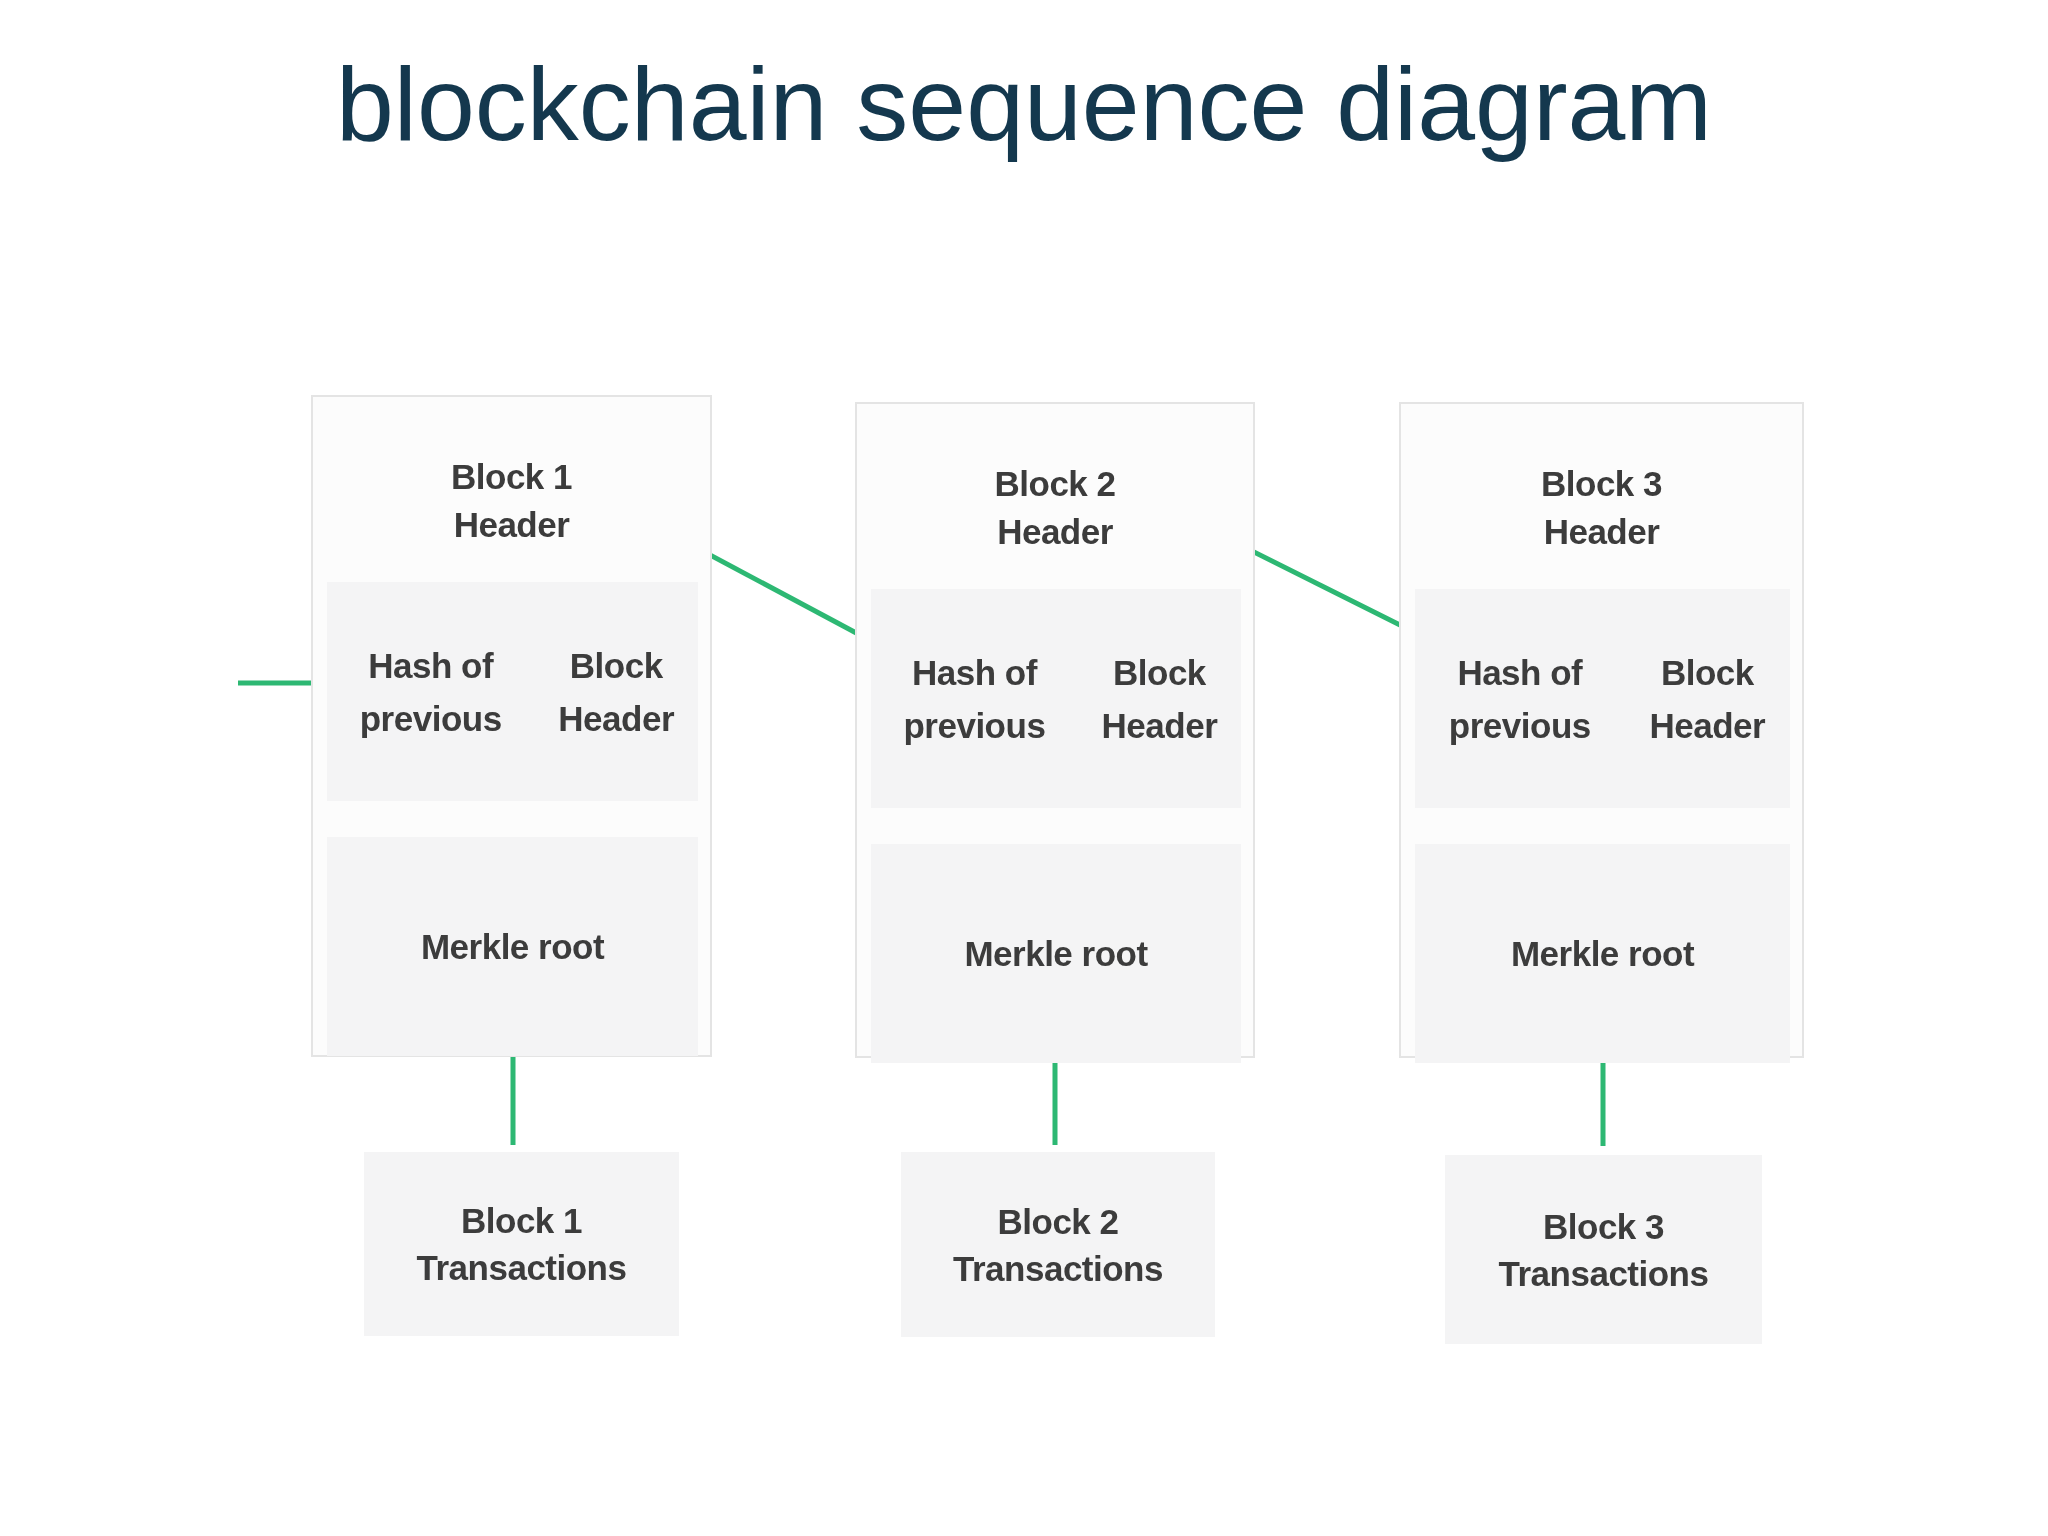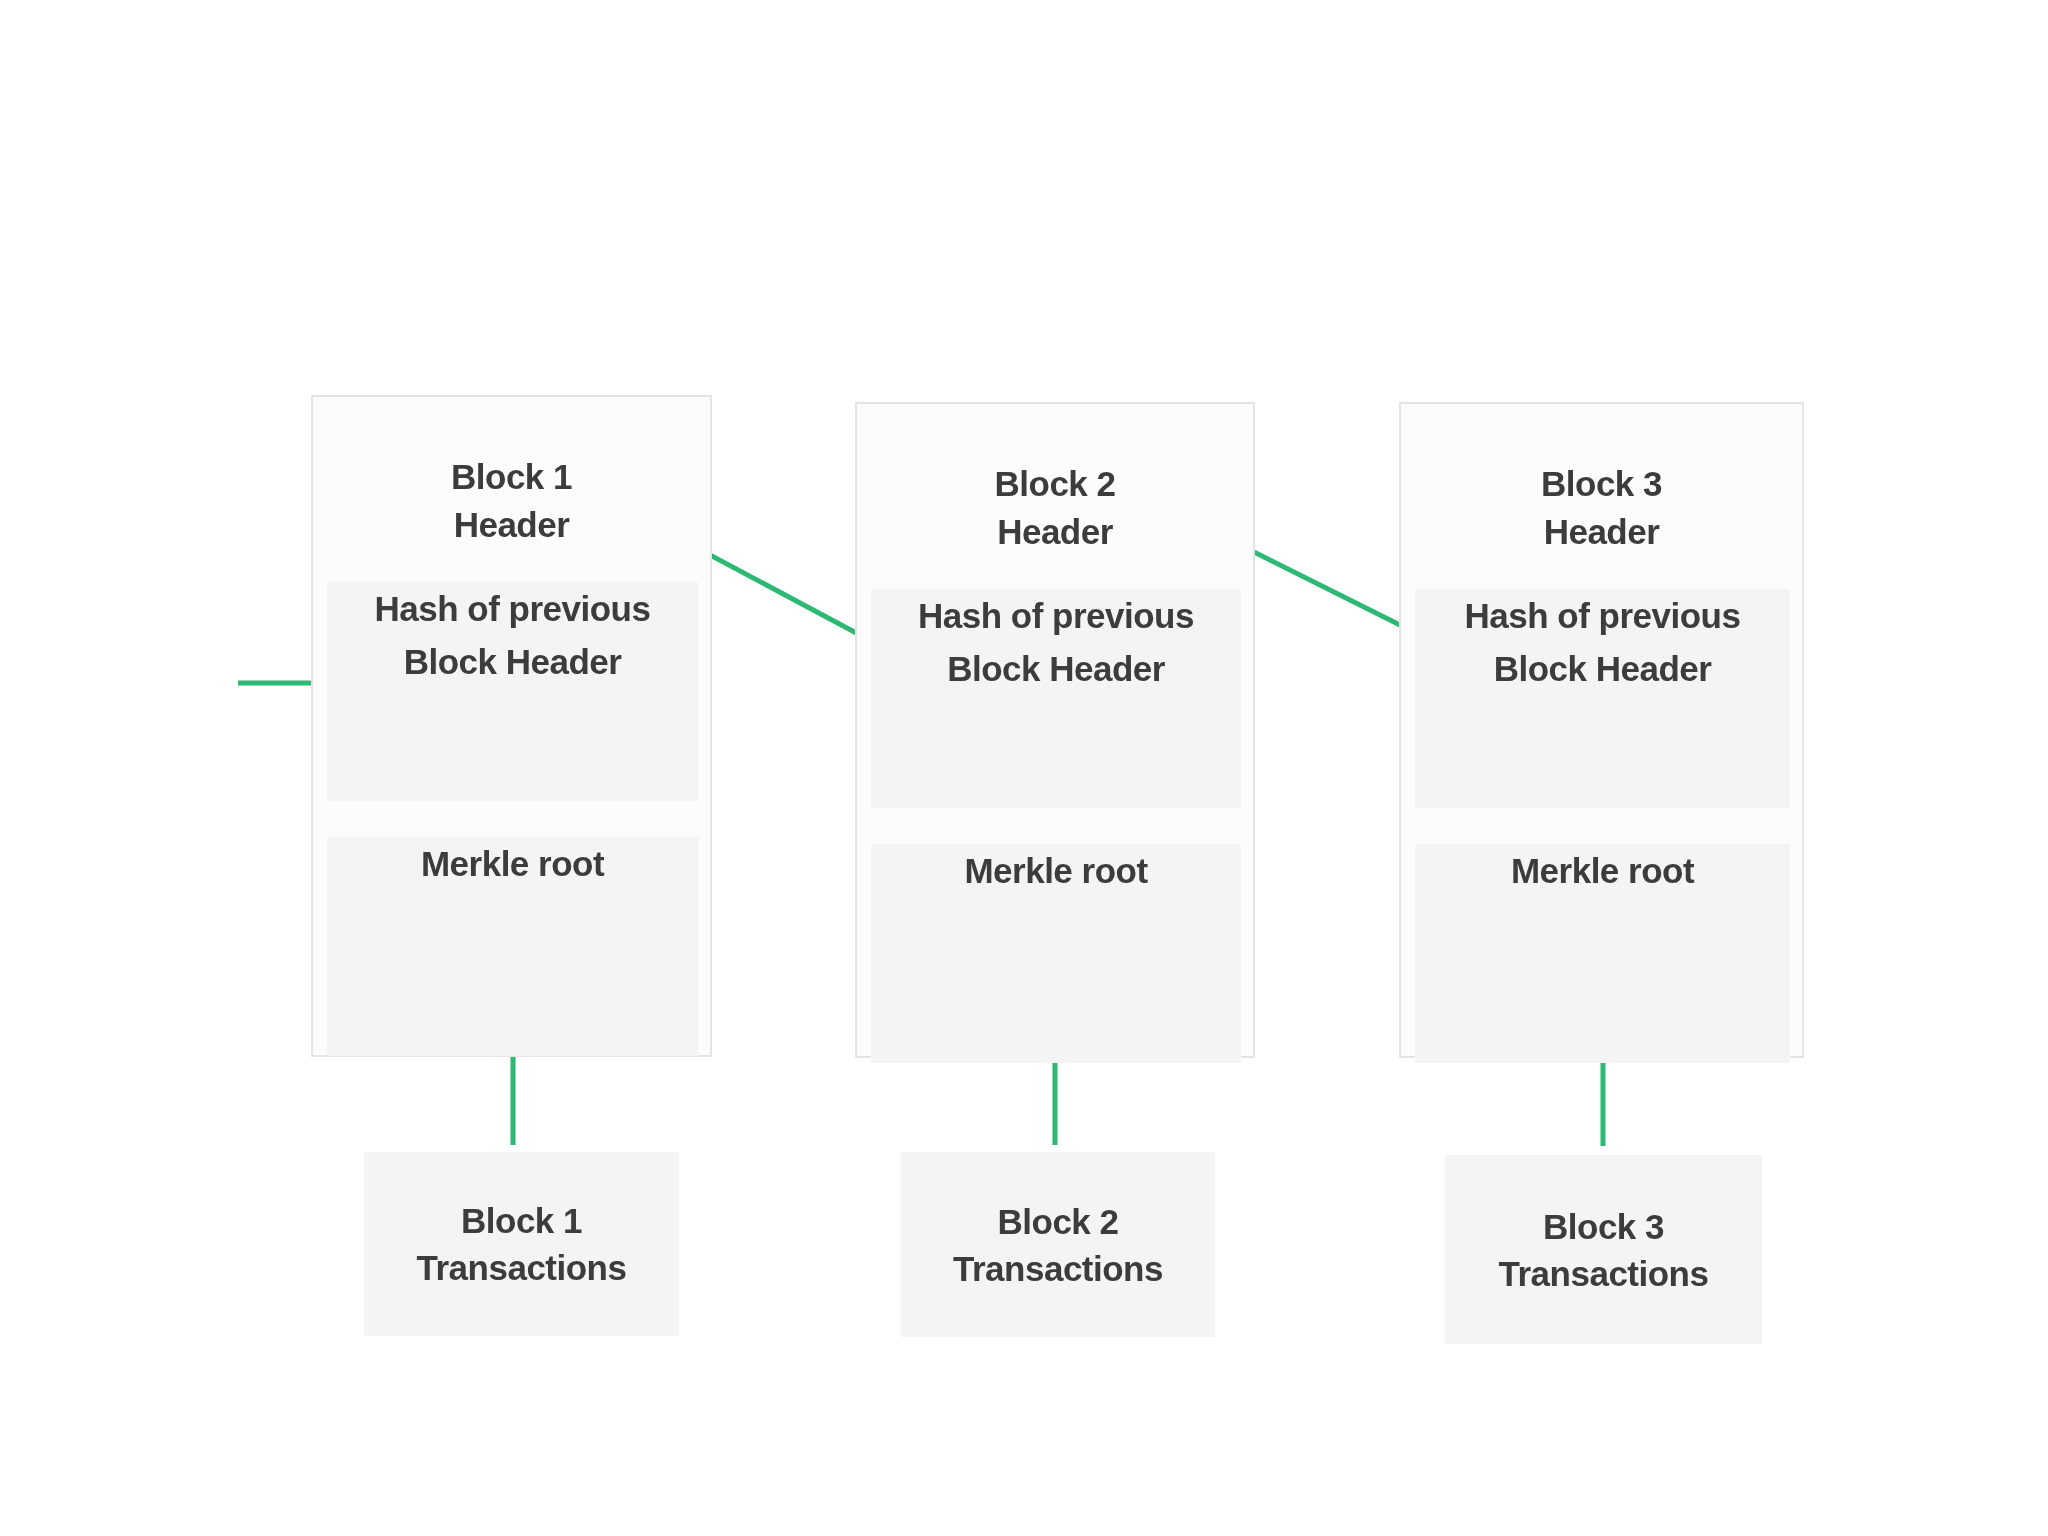--- a/index.html
+++ b/index.html
@@ -61,23 +61,23 @@
     font-weight: 700;
     color: var(--dark, #3c3c3c);
     letter-spacing: -0.5px;
   }
   .inner-box {
     position: absolute;
     left: 14px;
     right: 12px;
     background: var(--gray, #f4f4f5);
     display: flex;
-    flex-direction: column;
+    flex-direction: row;
     align-items: center;
-    justify-content: flex-start;
+    justify-content: center;
     text-align: center;
     font-size: 35px;
     font-weight: 700;
     color: var(--dark, #3c3c3c);
     letter-spacing: -0.5px;
   }
   .hash-box { top: 185px; height: 219px; line-height: 53px; }
   .merkle-box { top: 440px; height: 219px; line-height: 53px; }
   .tx-box {
     position: absolute;
@@ -95,20 +95,21 @@
   }
   #tx1 { left: 364px; top: 1152px; width: 315px; height: 184px; }
   #tx2 { left: 901px; top: 1152px; width: 314px; height: 185px; }
   #tx3 { left: 1445px; top: 1155px; width: 317px; height: 189px; }
 </style>
 </head>
 <body>
 
 <div class="canvas" style="--bg: #ffffff; --navy: #14384e; --green: #2db873; --dark: #3c3c3c; --gray: #f4f4f5; --border: #e4e4e4; --blockfill: #fcfcfc;">
 
+  <div class="title">blockchain sequence diagram</div>
 
   <svg class="arrows" viewBox="0 0 2048 1536" xmlns="http://www.w3.org/2000/svg">
     <defs>
       <marker id="chev" viewBox="0 0 36 36" markerWidth="36" markerHeight="36" refX="26" refY="18" orient="auto" markerUnits="userSpaceOnUse">
         <path class="chev-path" d="M6,5 L30,18 L6,31" stroke-linecap="round" stroke-linejoin="round"></path>
       </marker>
     </defs>
   <line x1="238" y1="683" x2="352" y2="683" class="arrow-line" marker-end="url(#chev)"></line>
       <line x1="622" y1="508" x2="890" y2="651" class="arrow-line" marker-end="url(#chev)"></line>
       <line x1="1168" y1="509" x2="1446" y2="648" class="arrow-line" marker-end="url(#chev)"></line>

